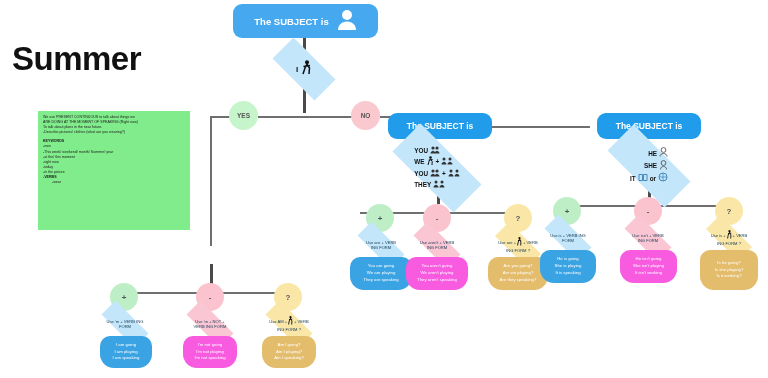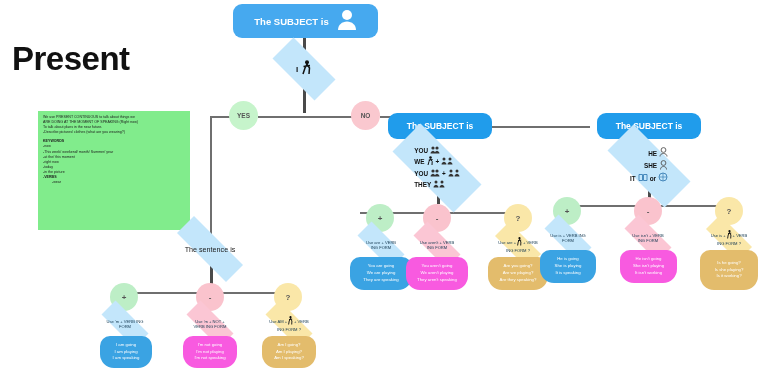--- a/index.html
+++ b/index.html
@@ -58,21 +58,21 @@
   .big-d .dshape{background:#c3e6fb;}
 
   .icn{display:inline-block;vertical-align:middle;}
 </style>
 </head>
 <body>
 
 <div id="stage">
 
   <div class="abs" id="title">
-    <div>Present</div>
+    <div>Summer</div>
   </div>
 
   <div class="abs" id="info">
     <div class="ln">We use PRESENT CONTINUOUS to talk about things we</div>
     <div class="ln">ARE DOING AT THE MOMENT OF SPEAKING (Right now)</div>
     <div class="ln">To talk about plans in the near future.</div>
     <div class="ln">-Describe pictures/ clothes (what are you wearing?)</div>
     <div class="sp"></div>
     <div class="ln b">KEYWORDS</div>
     <div class="ln">-now</div>
@@ -249,24 +249,20 @@
         <span class="icn" style="margin-left:2px;">
           <svg width="10" height="10" viewBox="0 0 10 10">
               <circle cx="5" cy="5" r="4" fill="none" stroke="#3a7fb5" stroke-width="0.9"></circle>
               <path d="M5 1v8M1 5h8" stroke="#3a7fb5" stroke-width="0.7"></path>
             </svg>
         </span>
       </div>
     </div>
   </div>
 
-  <div class="abs diamond big-d" style="left:161px;top:232px;width:98px;height:34px;">
-    <div class="dshape"></div>
-    <div class="dtxt" style="font-size:7.2px;color:#1b1b1b;">The sentence is</div>
-  </div>
 
   <div class="abs circ c-plus" style="left:110px;top:283px;width:28px;height:28px;font-size:8px;">+</div>
   <div class="abs circ c-minus" style="left:196px;top:283px;width:28px;height:28px;font-size:8px;">-</div>
   <div class="abs circ c-q" style="left:274px;top:283px;width:28px;height:28px;font-size:8px;">?</div>
 
   <div class="abs diamond lbl l-blue" style="left:92px;top:310px;width:66px;height:28px;">
     <div class="dshape"></div>
     <div class="dtxt" style="font-size:4.1px;line-height:5.4px;">
       <div>Use 'm + VERB ING</div>
       <div>FORM</div>

